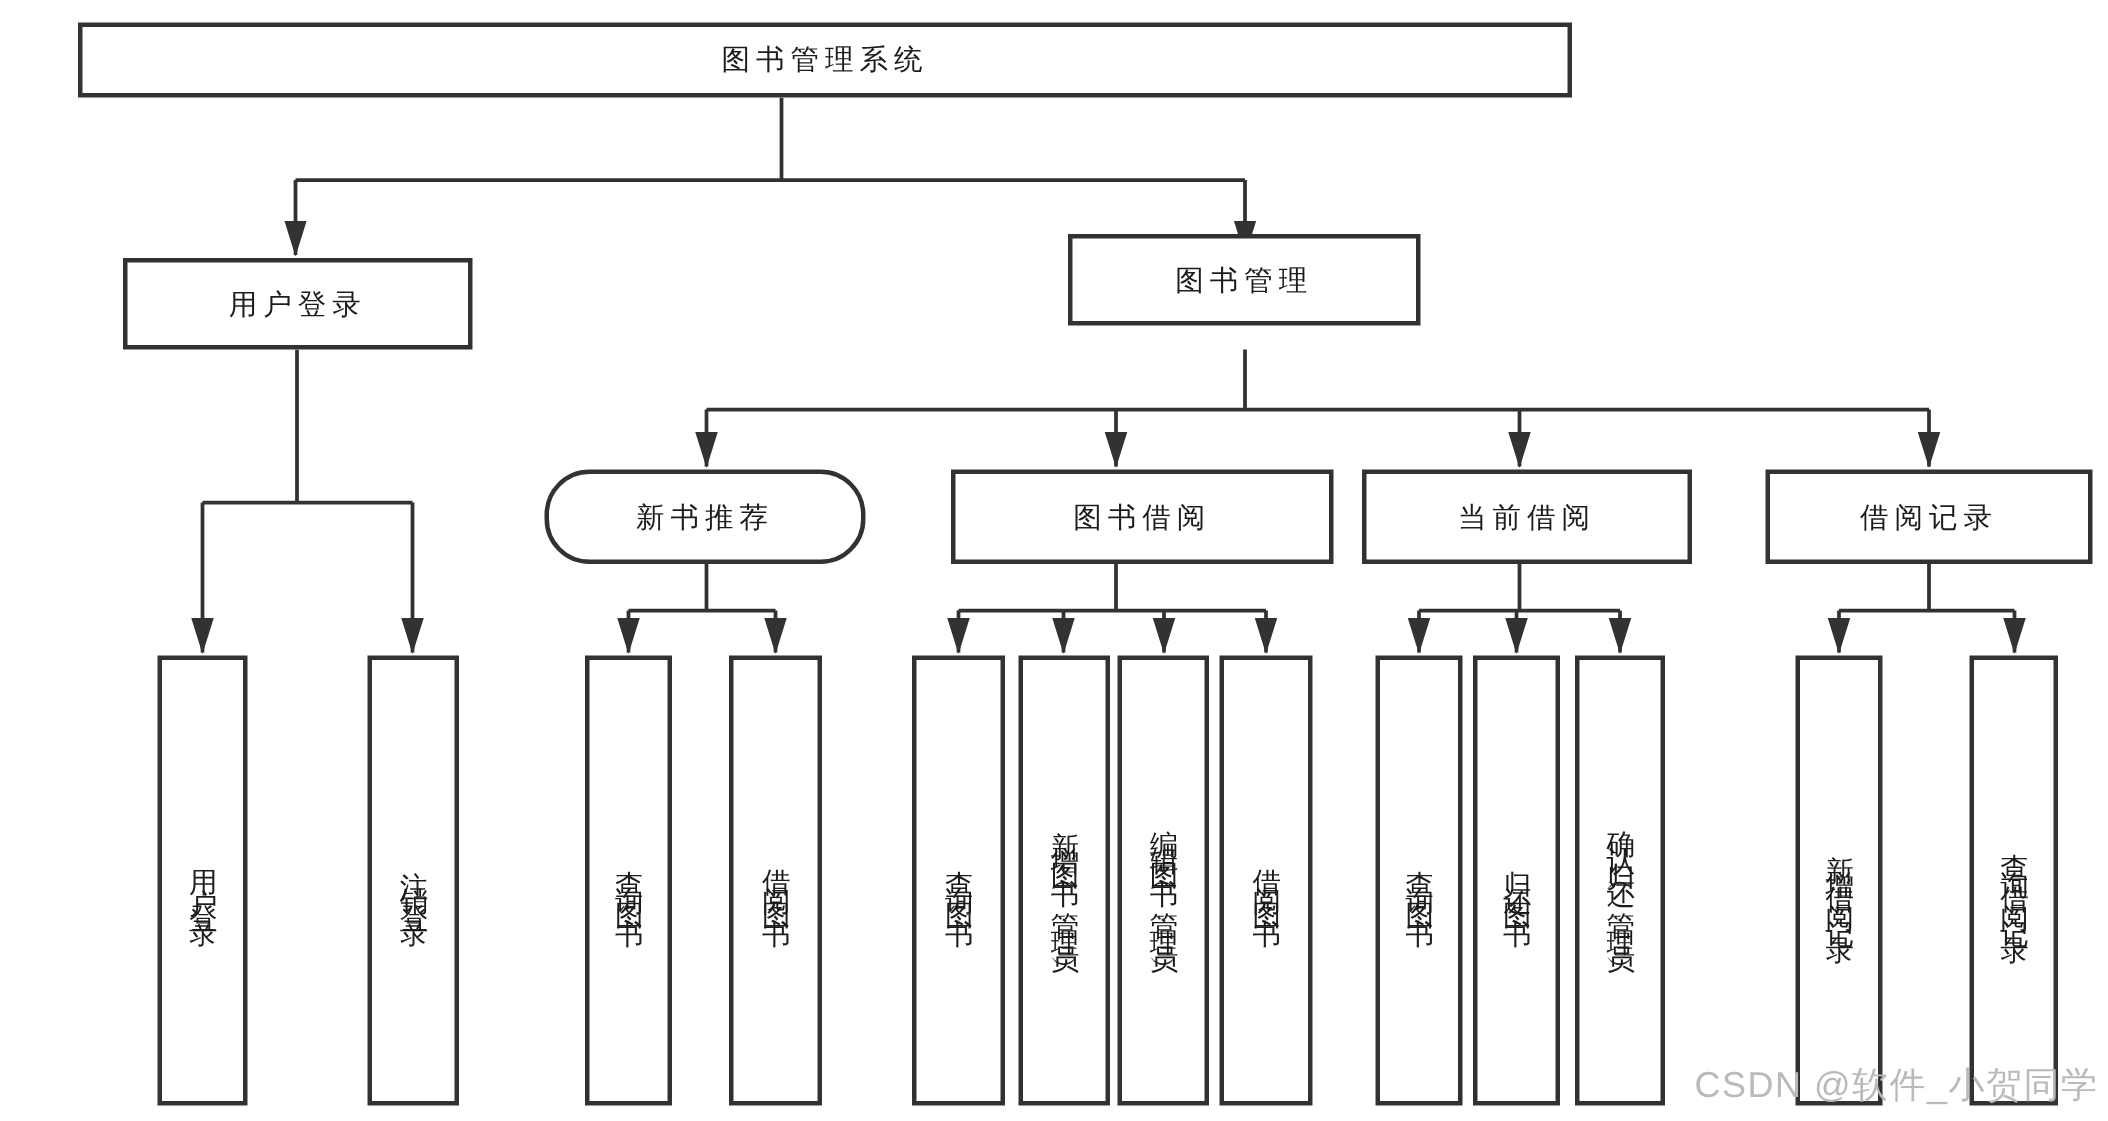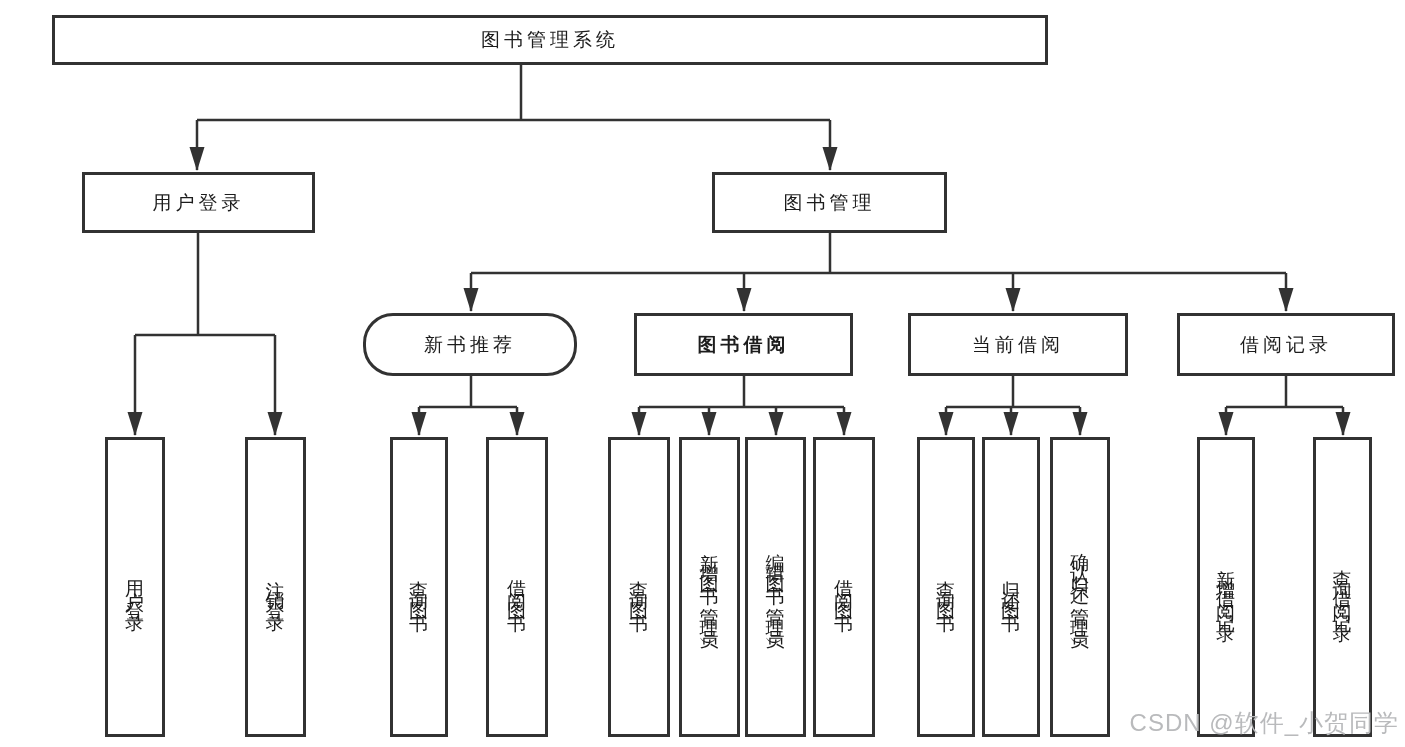--- a/index.html
+++ b/index.html
@@ -73,28 +73,28 @@
     <line x1="1343" y1="407" x2="1343" y2="435" marker-end="url(#ah)"></line>
   </svg>
 
   <div class="node hbox" style="left:31px;top:15px;width:996px;height:50px;margin-left:21px;">
     <span>图书管理系统</span>
   </div>
 
   <div class="node hbox" style="left:82px;top:172px;width:233px;height:61px;">
     <span>用户登录</span>
   </div>
-  <div class="node hbox" style="left:712px;top:172px;width:235px;height:61px;">
+  <div class="node hbox" style="left:712px;top:156px;width:235px;height:61px;">
     <span>图书管理</span>
   </div>
 
   <div class="node hbox" style="left:363px;top:313px;width:214px;height:63px;border-radius:30px;">
     <span>新书推荐</span>
   </div>
-  <div class="node hbox" style="left:634px;top:313px;width:219px;height:63px;font-weight:bold;">
+  <div class="node hbox" style="left:634px;top:313px;width:255px;height:63px;">
     <span>图书借阅</span>
   </div>
   <div class="node hbox" style="left:908px;top:313px;width:220px;height:63px;">
     <span>当前借阅</span>
   </div>
   <div class="node hbox" style="left:1177px;top:313px;width:218px;height:63px;">
     <span>借阅记录</span>
   </div>
 
   <div class="node vbox" style="left:105px;top:437px;width:60px;height:300px;">

